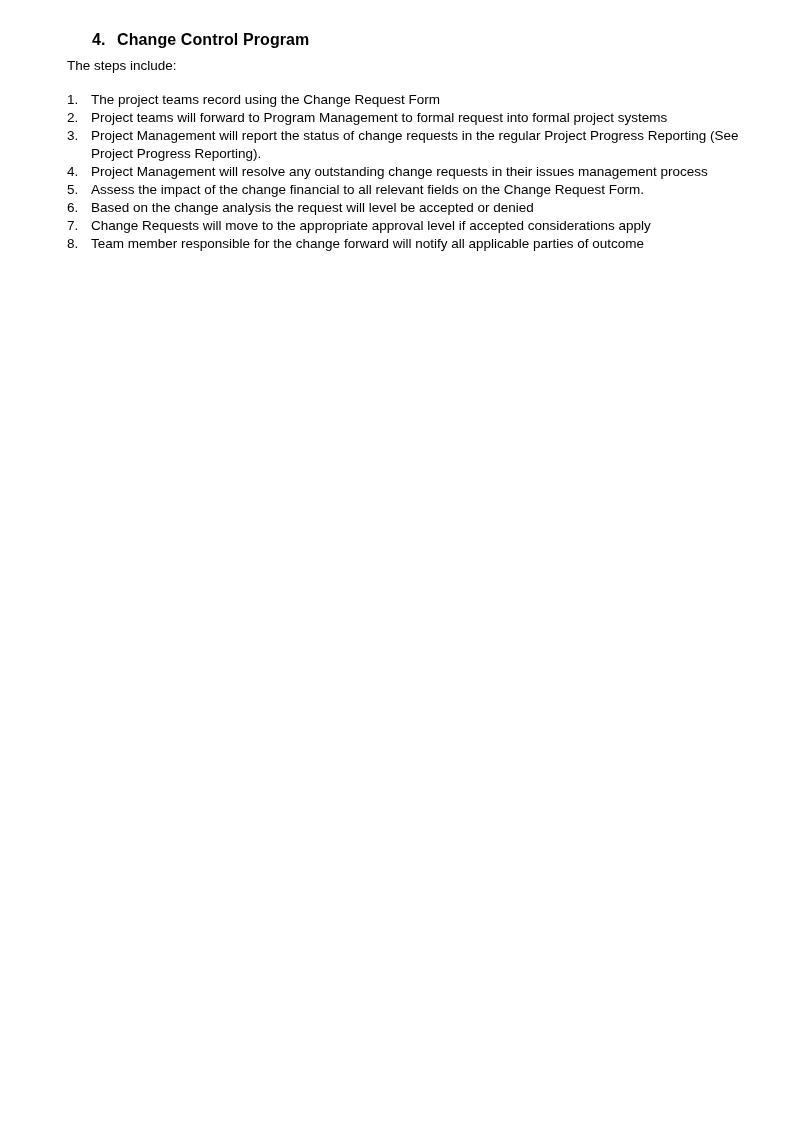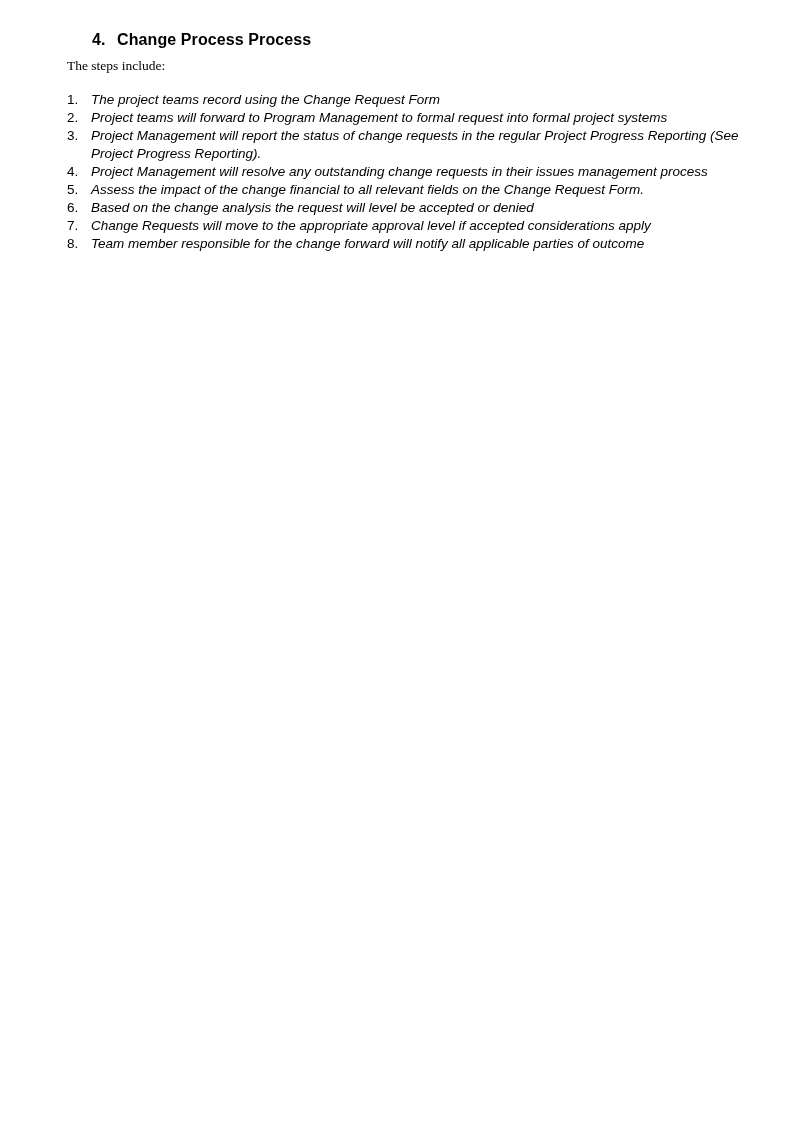--- a/index.html
+++ b/index.html
@@ -29,46 +29,44 @@
     line-height: 21px;
     letter-spacing: 0.1px;
   }
   .heading-number {
     flex: 0 0 25px;
   }
   .intro {
     margin-top: 7px;
     font-size: 13.5px;
     line-height: 18px;
-    font-family: Liberation Serif, serif;
   }
   .steps {
     margin-top: 16px;
   }
   .step {
     display: flex;
     font-size: 13.5px;
     line-height: 18px;
   }
   .step-num {
     flex: 0 0 24px;
   }
   .step-text {
     flex: 1;
-    font-style: italic;
   }
 </style>
 </head>
 <body>
 
 <div class="page">
 
   <div class="heading">
     <span class="heading-number">4.</span>
-    <span class="heading-text">Change Process Process</span>
+    <span class="heading-text">Change Control Program</span>
   </div>
 
   <div class="intro">The steps include:</div>
 
   <div class="steps">
 
     <div class="step">
       <span class="step-num">1.</span>
       <span class="step-text">The project teams record using the Change Request Form</span>
     </div>

